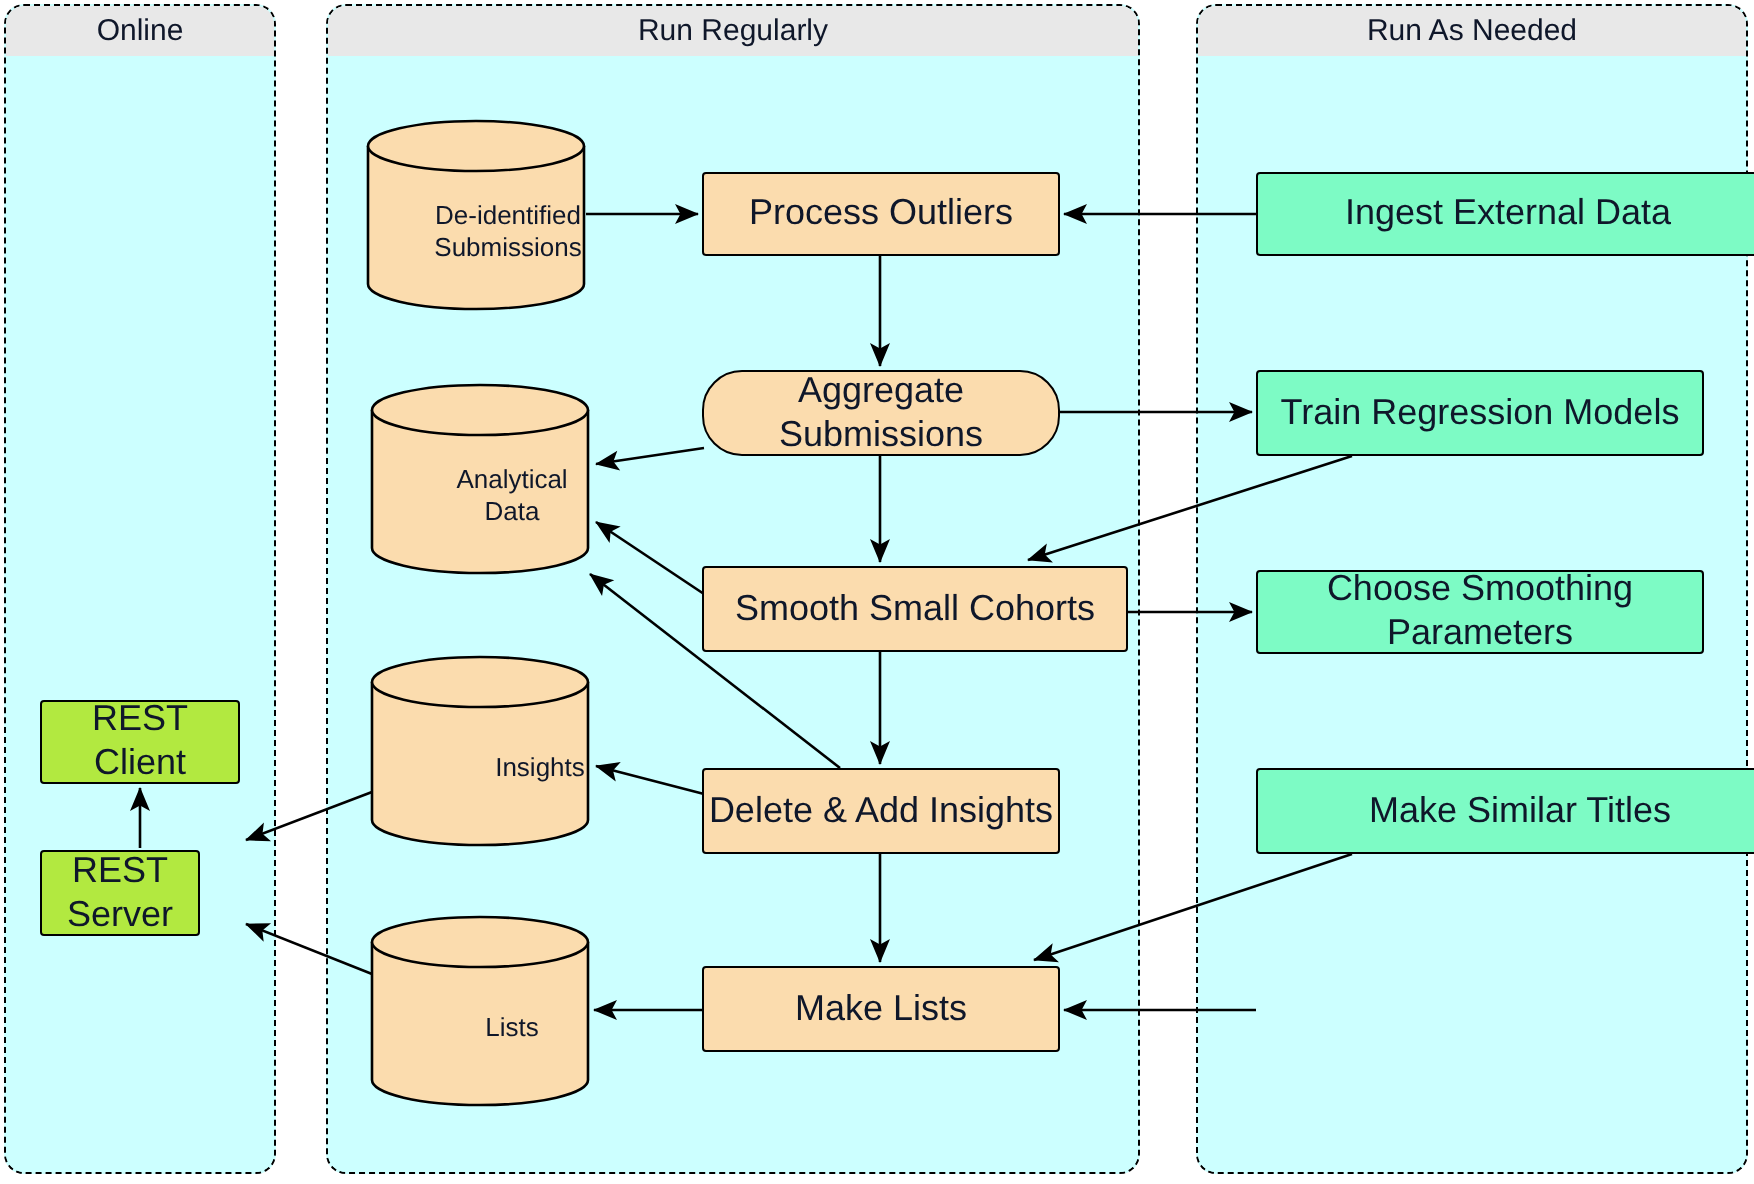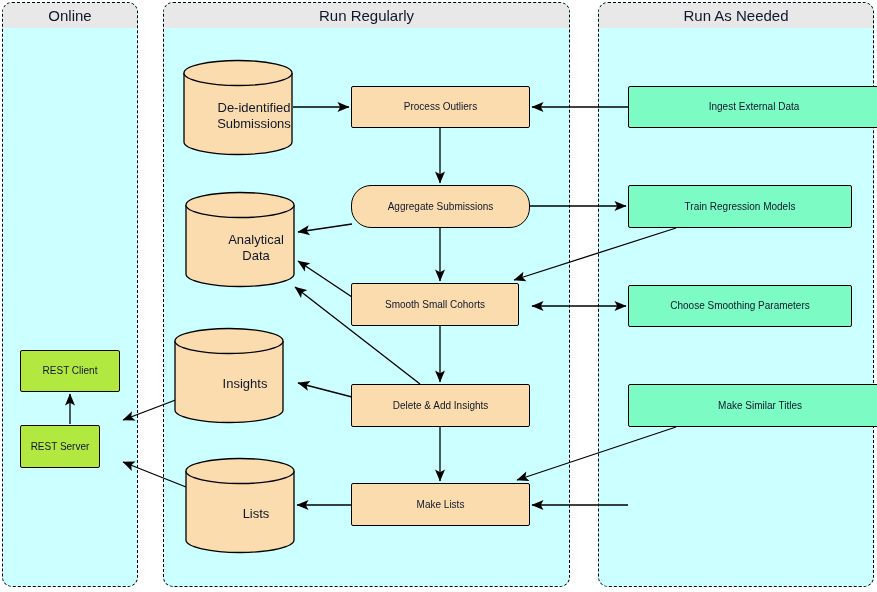--- a/index.html
+++ b/index.html
@@ -27,29 +27,29 @@
   .panel-run-regularly{left:163px; width:407px;}
   .panel-run-as-needed{left:598px; width:276px;}
   
   .edges{position:absolute; left:0; top:0; z-index:1; pointer-events:none;}
   .edge{stroke:var(--stroke,#000); stroke-width:1.3; fill:none;}
   
   .node{
     position:absolute; z-index:2; box-sizing:border-box;
     border:1px solid var(--stroke,#000); border-radius:2px;
     display:flex; align-items:center; justify-content:center;
-    text-align:center; font-size:10px; line-height:1.2; padding:2px;
+    text-align:center; font-size:18px; line-height:1.2; padding:2px;
   }
   .process{background:var(--process-fill,#fbdcae);}
   .external{background:var(--external-fill,#7dfbc5);}
   .online-node{background:var(--online-fill,#b2e940);}
   
   #n-process_outliers{left:351px;top:86px;width:179px;height:42px;}
   #n-aggregate_submissions{left:351px;top:185px;width:179px;height:43px;border-radius:20px;}
-  #n-smooth_small_cohorts{left:351px;top:283px;width:168px;height:43px;}
+  #n-smooth_small_cohorts{left:351px;top:283px;width:213px;height:43px;}
   #n-delete_add_insights{left:351px;top:384px;width:179px;height:43px;}
   #n-make_lists{left:351px;top:483px;width:179px;height:43px;}
   
   #n-ingest_external_data{left:628px;top:86px;width:252px;height:42px;}
   #n-train_regression_models{left:628px;top:185px;width:224px;height:43px;}
   #n-choose_smoothing_parameters{left:628px;top:285px;width:224px;height:42px;}
   #n-make_similar_titles{left:628px;top:384px;width:264px;height:43px;}
   #n-make_similar_regions{left:628px;top:484px;width:224px;height:42px;}
   
   #n-rest_client{left:20px;top:350px;width:100px;height:42px;}
@@ -58,21 +58,21 @@
   .cyl{position:absolute; z-index:2; width:110px; height:97px;}
   .cyl svg{position:absolute; left:0; top:0; display:block;}
   .cyl-shape{fill:var(--process-fill,#fbdcae); stroke:var(--stroke,#000); stroke-width:1.3;}
   .cyl-label{
     position:absolute; left:14px; right:14px; top:20px; bottom:3px;
     display:flex; align-items:center; justify-content:center;
     text-align:center; font-size:13px; line-height:1.25;margin-left:32px;
   }
   #n-de_identified_submissions{left:183px;top:59px;}
   #n-analytical_data{left:185px;top:191px;}
-  #n-insights{left:174px;top:327px;}
+  #n-insights{left:185px;top:327px;padding-left:28px;}
   #n-lists{left:185px;top:457px;}
 </style>
 </head>
 <body>
 
 <div class="canvas">
 
   <section class="panel panel-online">
     <div class="panel-header">Online</div>
   </section>

